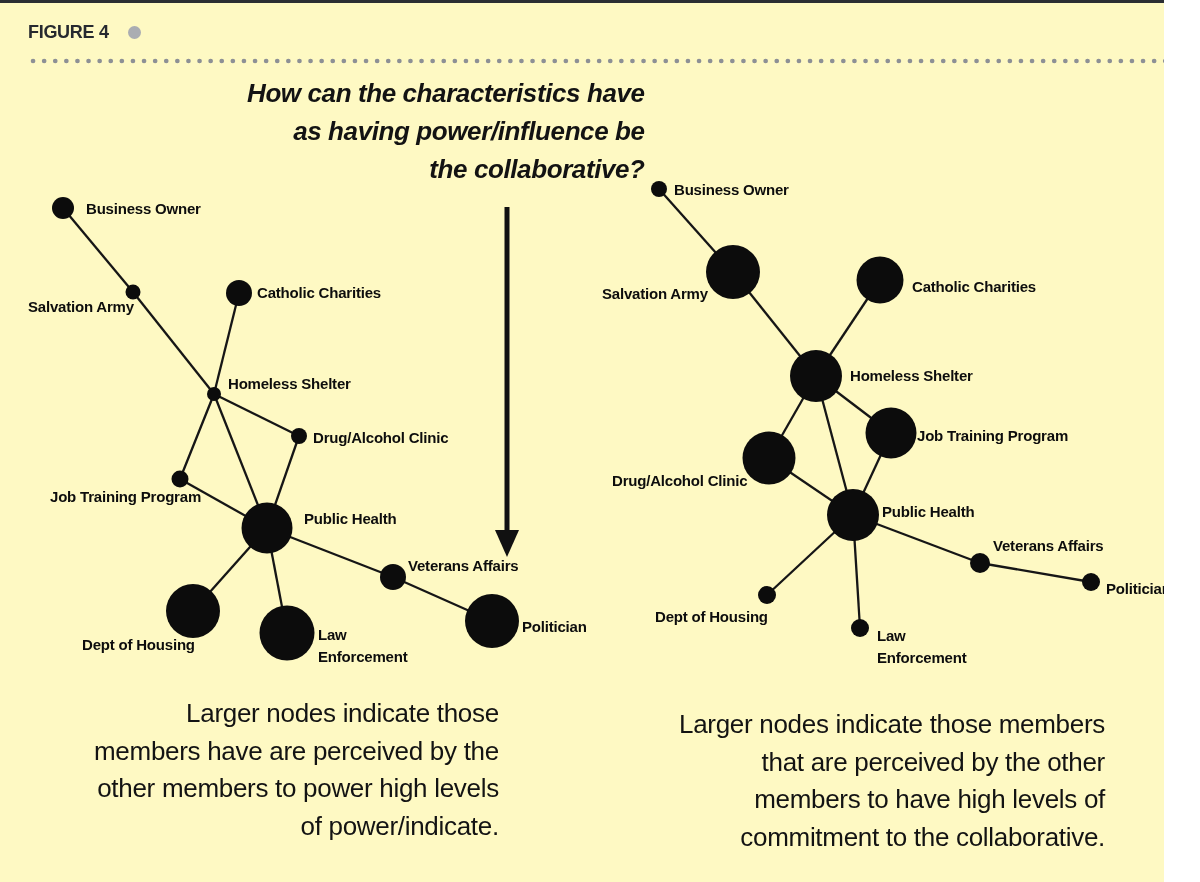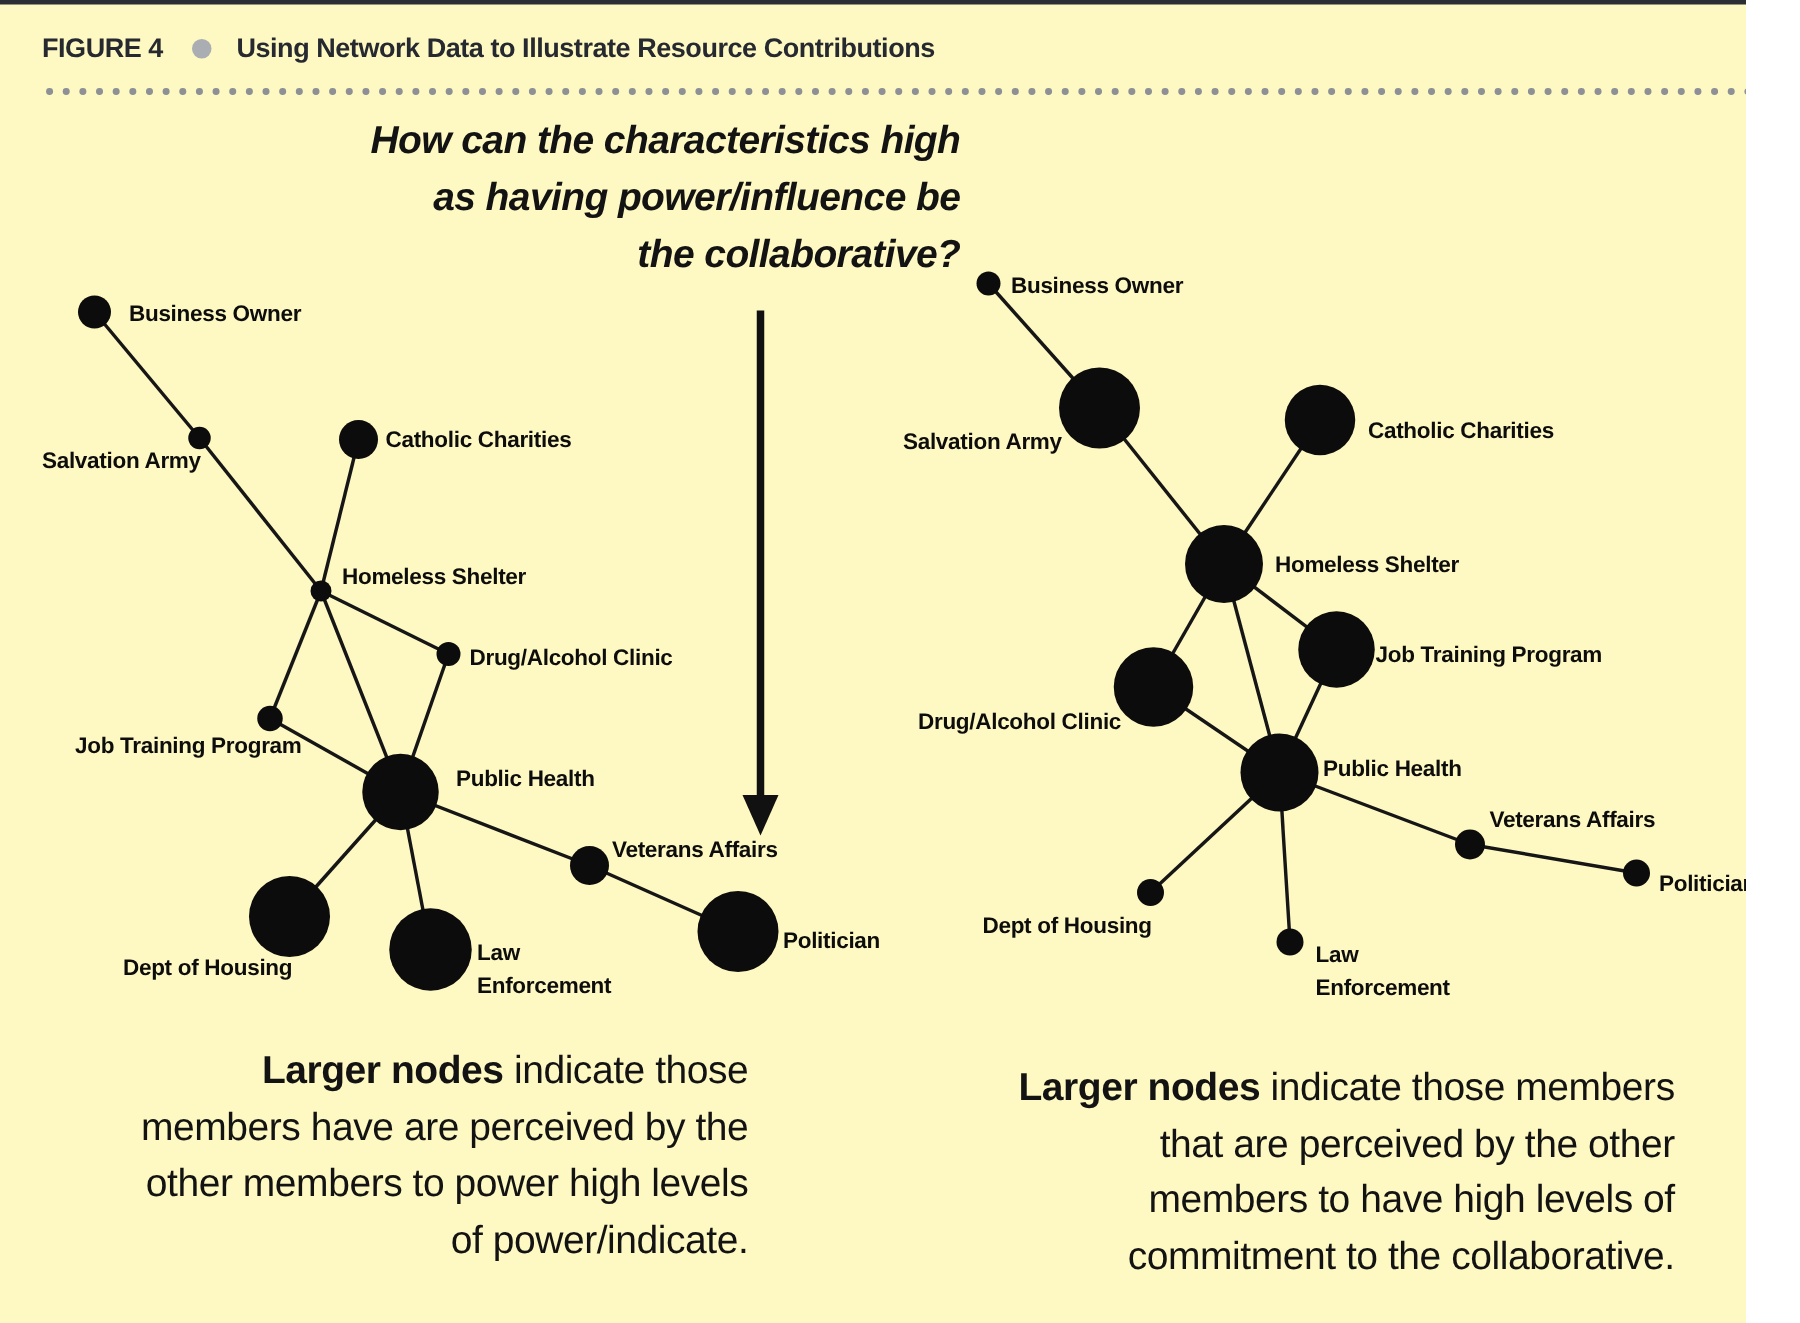--- a/index.html
+++ b/index.html
@@ -80,43 +80,42 @@
   .arrow-shaft { stroke: #111111; stroke-width: 5; }
   .arrow-head { fill: #111111; }
   .caption {
     position: absolute;
     font-size: 26px;
     line-height: 37.5px;
     color: #131313;
     letter-spacing: -0.3px;
     white-space: nowrap;
   }
-  .caption .b { font-weight: 700; }
+  .caption .b { font-weight: 400; }
   .caption-left { left: 94px; top: 695px; }
   .caption-right { left: 679px; top: 706px; }
 </style>
 </head>
 <body>
 
 <div class="page">
 
   <div class="top-rule"></div>
 
   <div class="fig-header">
     <span class="fig-label">FIGURE 4</span>
     <span class="fig-bullet"></span>
-    <span class="fig-title">Using Network Data to Illustrate Resource Contributions</span>
   </div>
 
   <svg class="dot-rule" viewBox="0 0 1200 10">
     <line x1="33" y1="5" x2="1190" y2="5"></line>
   </svg>
 
   <div class="question">
-    <div>How can the characteristics high</div>
+    <div>How can the characteristics have</div>
     <div>as having power/influence be</div>
     <div>the collaborative?</div>
   </div>
 
   <svg class="net-svg" viewBox="0 0 1200 882">
     <g>
       <line class="arrow-shaft" x1="507" y1="207" x2="507" y2="533"></line>
       <polygon class="arrow-head" points="495,530 519,530 507,557"></polygon>
     </g>
     <g>

